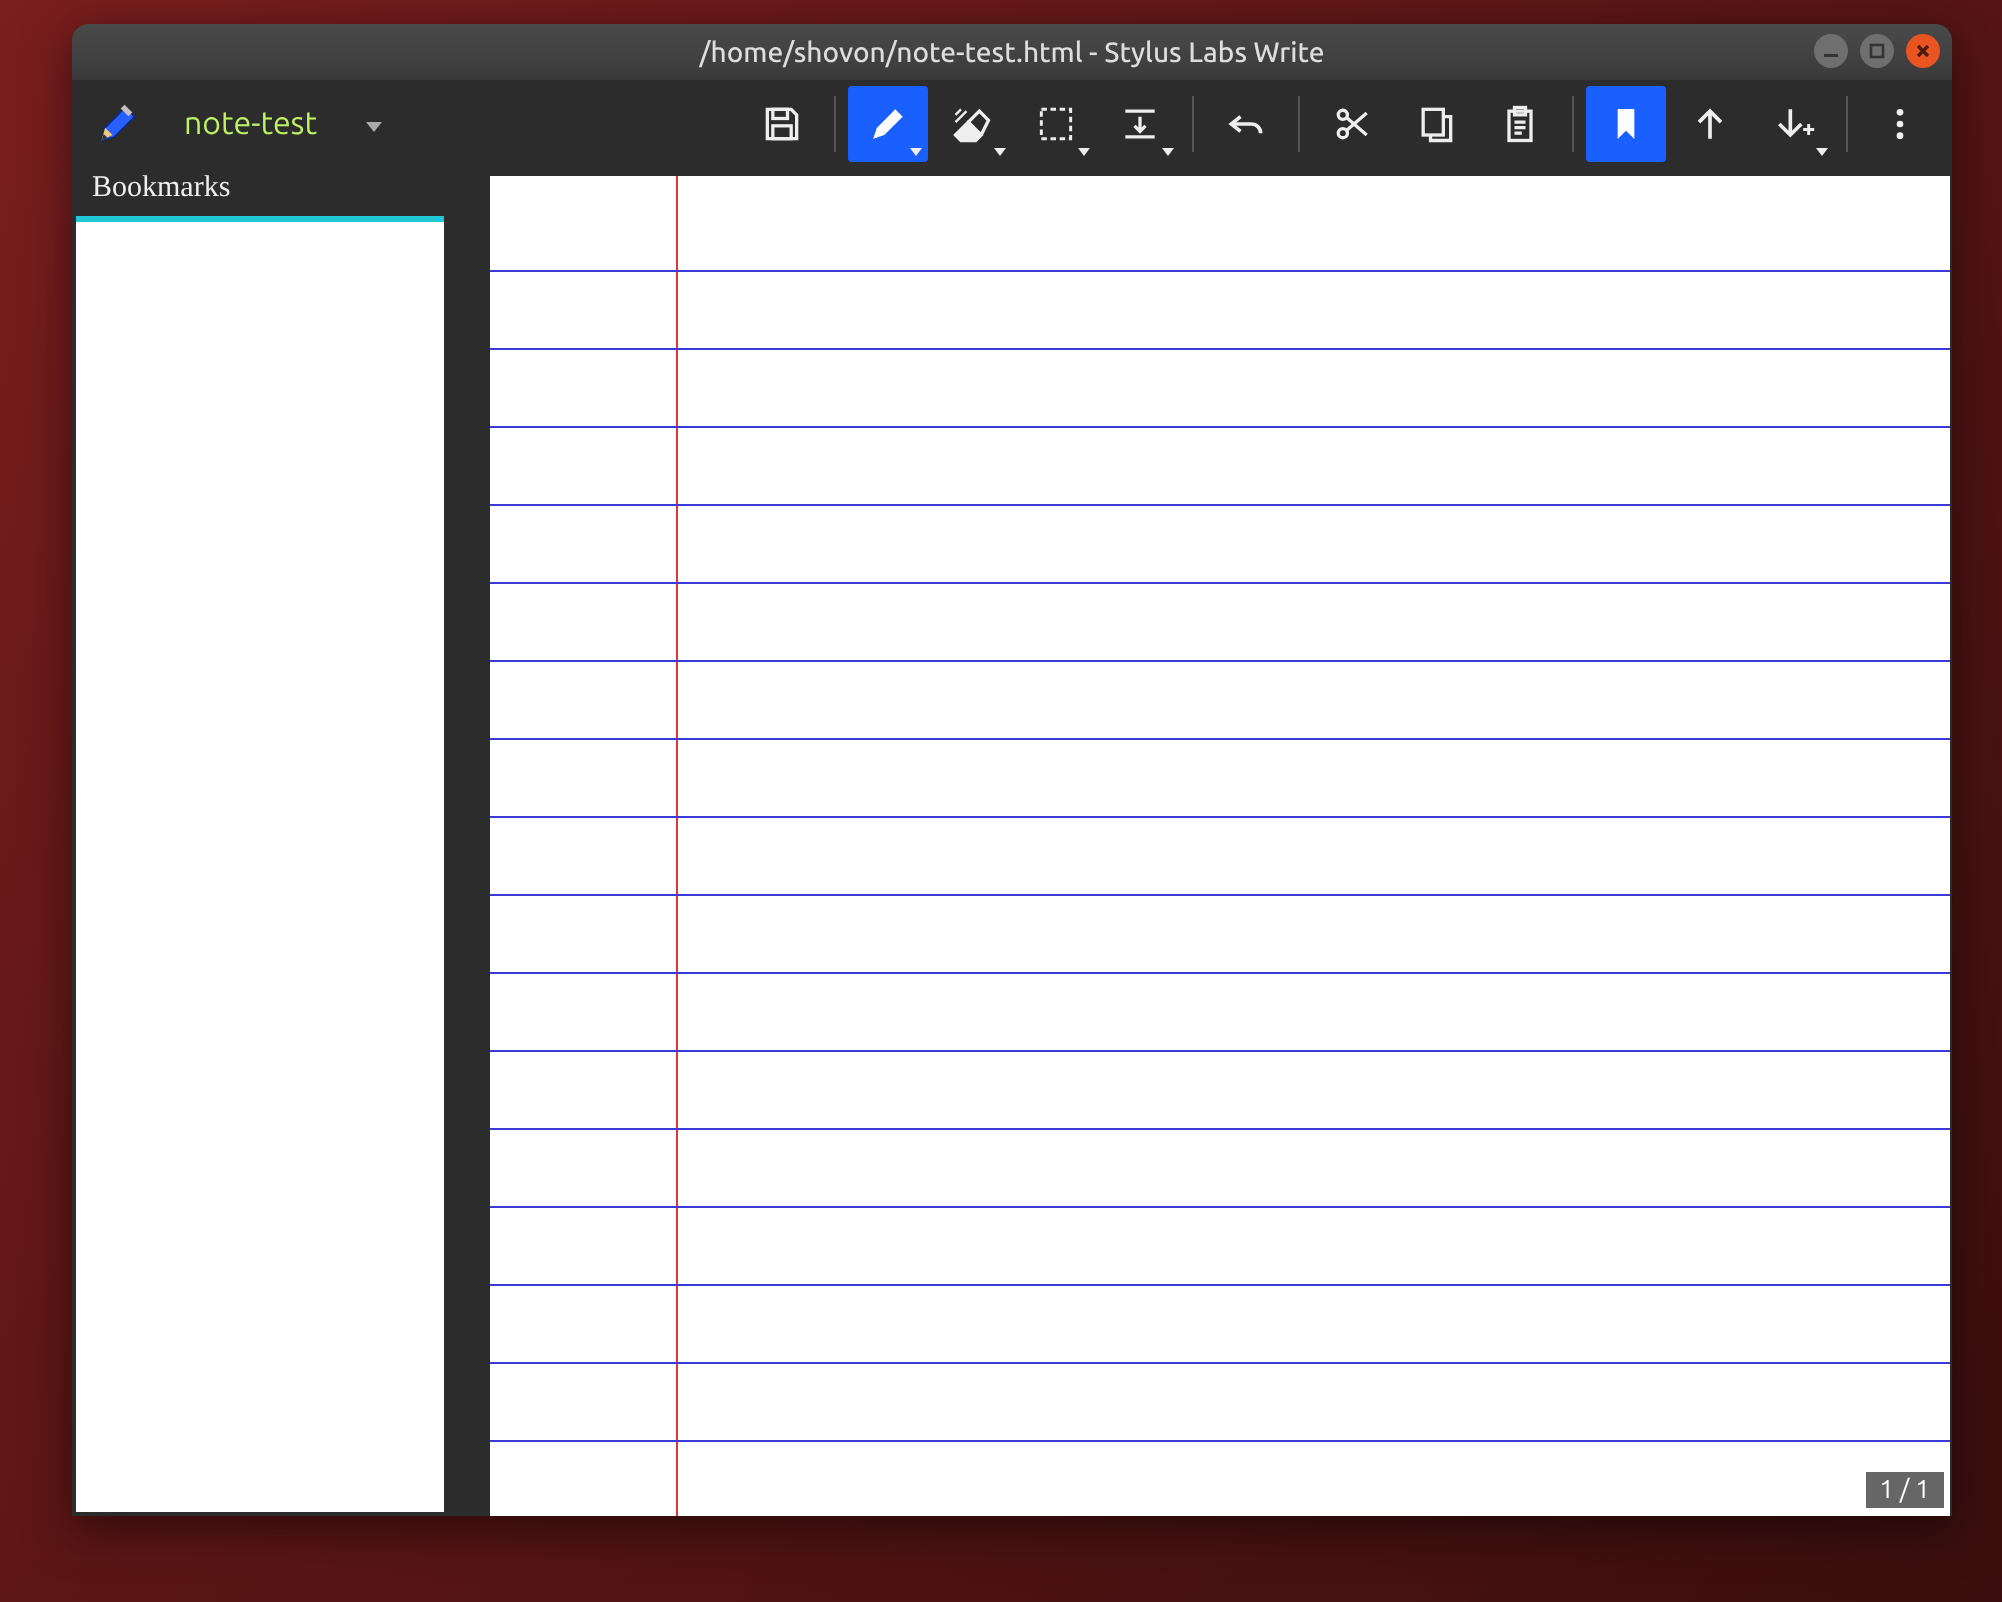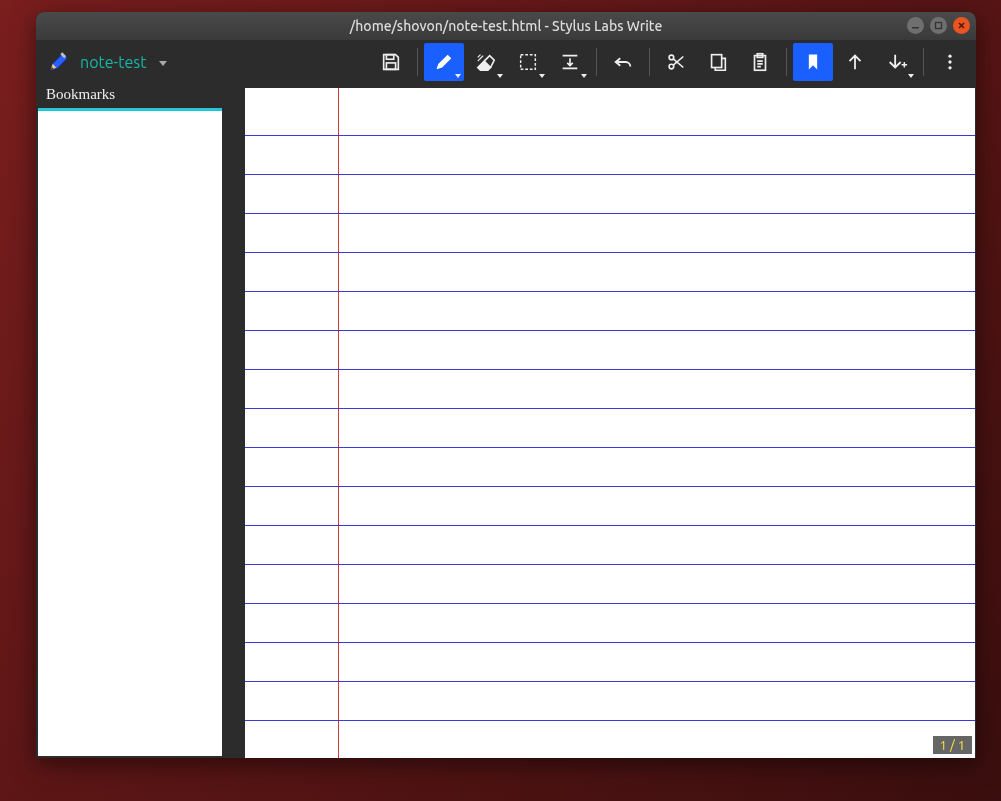--- a/index.html
+++ b/index.html
@@ -62,22 +62,22 @@
     height: 44px;
     background: #2c2c2c;
     display: flex;
     align-items: center;
     padding: 0 6px;
     gap: 2px;
   }
   .doc-title-area {
     display: flex;
     align-items: center;
-    gap: 10px;
-    color: #14b8a6;
+    gap: 22px;
+    color: #bef264;
     font-size: 16px;
     padding: 4px 6px;
     flex: 0 0 auto;
   }
   .pencil-app-icon svg { display:block; }
   .dropdown-caret {
     width: 0; height: 0;
     border-left: 4px solid transparent;
     border-right: 4px solid transparent;
     border-top: 5px solid #aaa;
@@ -168,21 +168,21 @@
     top: 0; bottom: 0;
     width: 1px;
     background: #d83a3a;
     left: 93px;
   }
   .page-indicator {
     position: absolute;
     right: 4px;
     bottom: 4px;
     background: #666;
-    color: #fde047;
+    color: #ffffff;
     font-size: 13px;
     padding: 2px 7px;
   }
 </style>
 </head>
 <body>
 
 <div class="window">
 
   <div class="titlebar">

